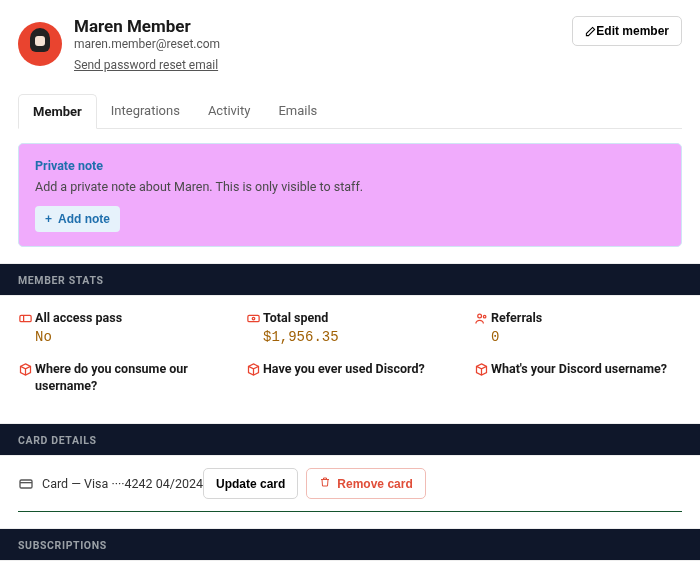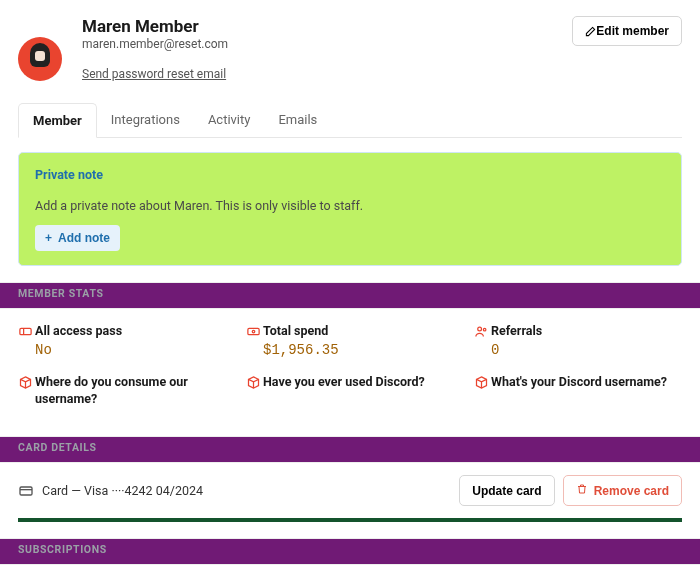--- a/index.html
+++ b/index.html
@@ -17,22 +17,22 @@
   }
 
   
   .header-row {
     display: flex;
     justify-content: space-between;
     align-items: flex-start;
   }
   .member-info {
     display: flex;
-    gap: 20px;
-    align-items: flex-end;
+    gap: 12px;
+    align-items: center;
   }
   .avatar {
     width: 44px; height: 44px; border-radius: 50%;
     background: #e9442f;
     position: relative;
     overflow: hidden;
     flex-shrink: 0;
   }
   .avatar::before {
     content: "";
@@ -57,21 +57,21 @@
   }
   .member-email {
     font-size: 12px;
     color: #555;
     margin-top: 1px;
   }
   .reset-link {
     font-size: 12px;
     color: #555;
     text-decoration: underline;
-    margin-top: 16px;
+    margin-top: 7px;
     display: inline-block;
   }
   .edit-btn {
     display: inline-flex;
     align-items: center;
     border: 1px solid #d6d6d6;
     background: #fff;
     border-radius: 5px;
     padding: 7px 12px;
     font-size: 12px;
@@ -102,33 +102,33 @@
     border: 1px solid #e6e6e6;
     border-bottom: 1px solid #fff;
     border-radius: 5px 5px 0 0;
     background: #fff;
   }
 
   
   .note-box {
     margin-top: 14px;
     border: 1px solid #cfe6f4;
-    background: #bef264;
+    background: #f0abfc;
     border-radius: 5px;
     padding: 14px 16px 14px;
   }
   .note-title {
     color: #1f6fad;
     font-weight: 700;
     font-size: 12.5px;
   }
   .note-desc {
     color: #4a4a4a;
     font-size: 12.5px;
-    margin-top: 16px;
+    margin-top: 6px;
   }
   .add-note-btn {
     margin-top: 12px;
     display: inline-flex;
     align-items: center;
     gap: 6px;
     background: #e6f2fb;
     border: none;
     color: #1f6fad;
     font-weight: 700;
@@ -138,24 +138,24 @@
     cursor: pointer;
   }
 
   
   .section-title {
     font-size: 10.5px;
     letter-spacing: 0.06em;
     font-weight: 700;
     color: #9aa0a6;
     text-transform: uppercase;
-    padding: 4px 0 8px;
+    padding: 10px 0 8px;
     border-bottom: 1px solid #eee;
     margin-top: 16px;
-    background: #701a75;
+    background: #0f172a;
     margin-left: -18px;
     margin-right: -18px;
     padding-left: 18px;
     padding-right: 18px;
     border-top: 1px solid #eee;
   }
 
   
   .stats-grid {
     display: grid;
@@ -182,24 +182,23 @@
   .stat-value {
     font-size: 14px;
     color: #a16207;
     margin-top: 2px;
     font-family: Liberation Mono, monospace;
   }
 
   
   .card-row {
     display: flex;
-    justify-content: space-between;
     align-items: center;
     padding: 12px 0;
-    border-bottom: 4px solid #14532d;
+    border-bottom: 1px solid #14532d;
   }
   .card-left {
     display: flex;
     align-items: center;
     gap: 8px;
     color: #333;
     font-size: 12.5px;
   }
   .card-icon svg { display:block; color:#555; }
   .card-actions { display: flex; gap: 8px; }

